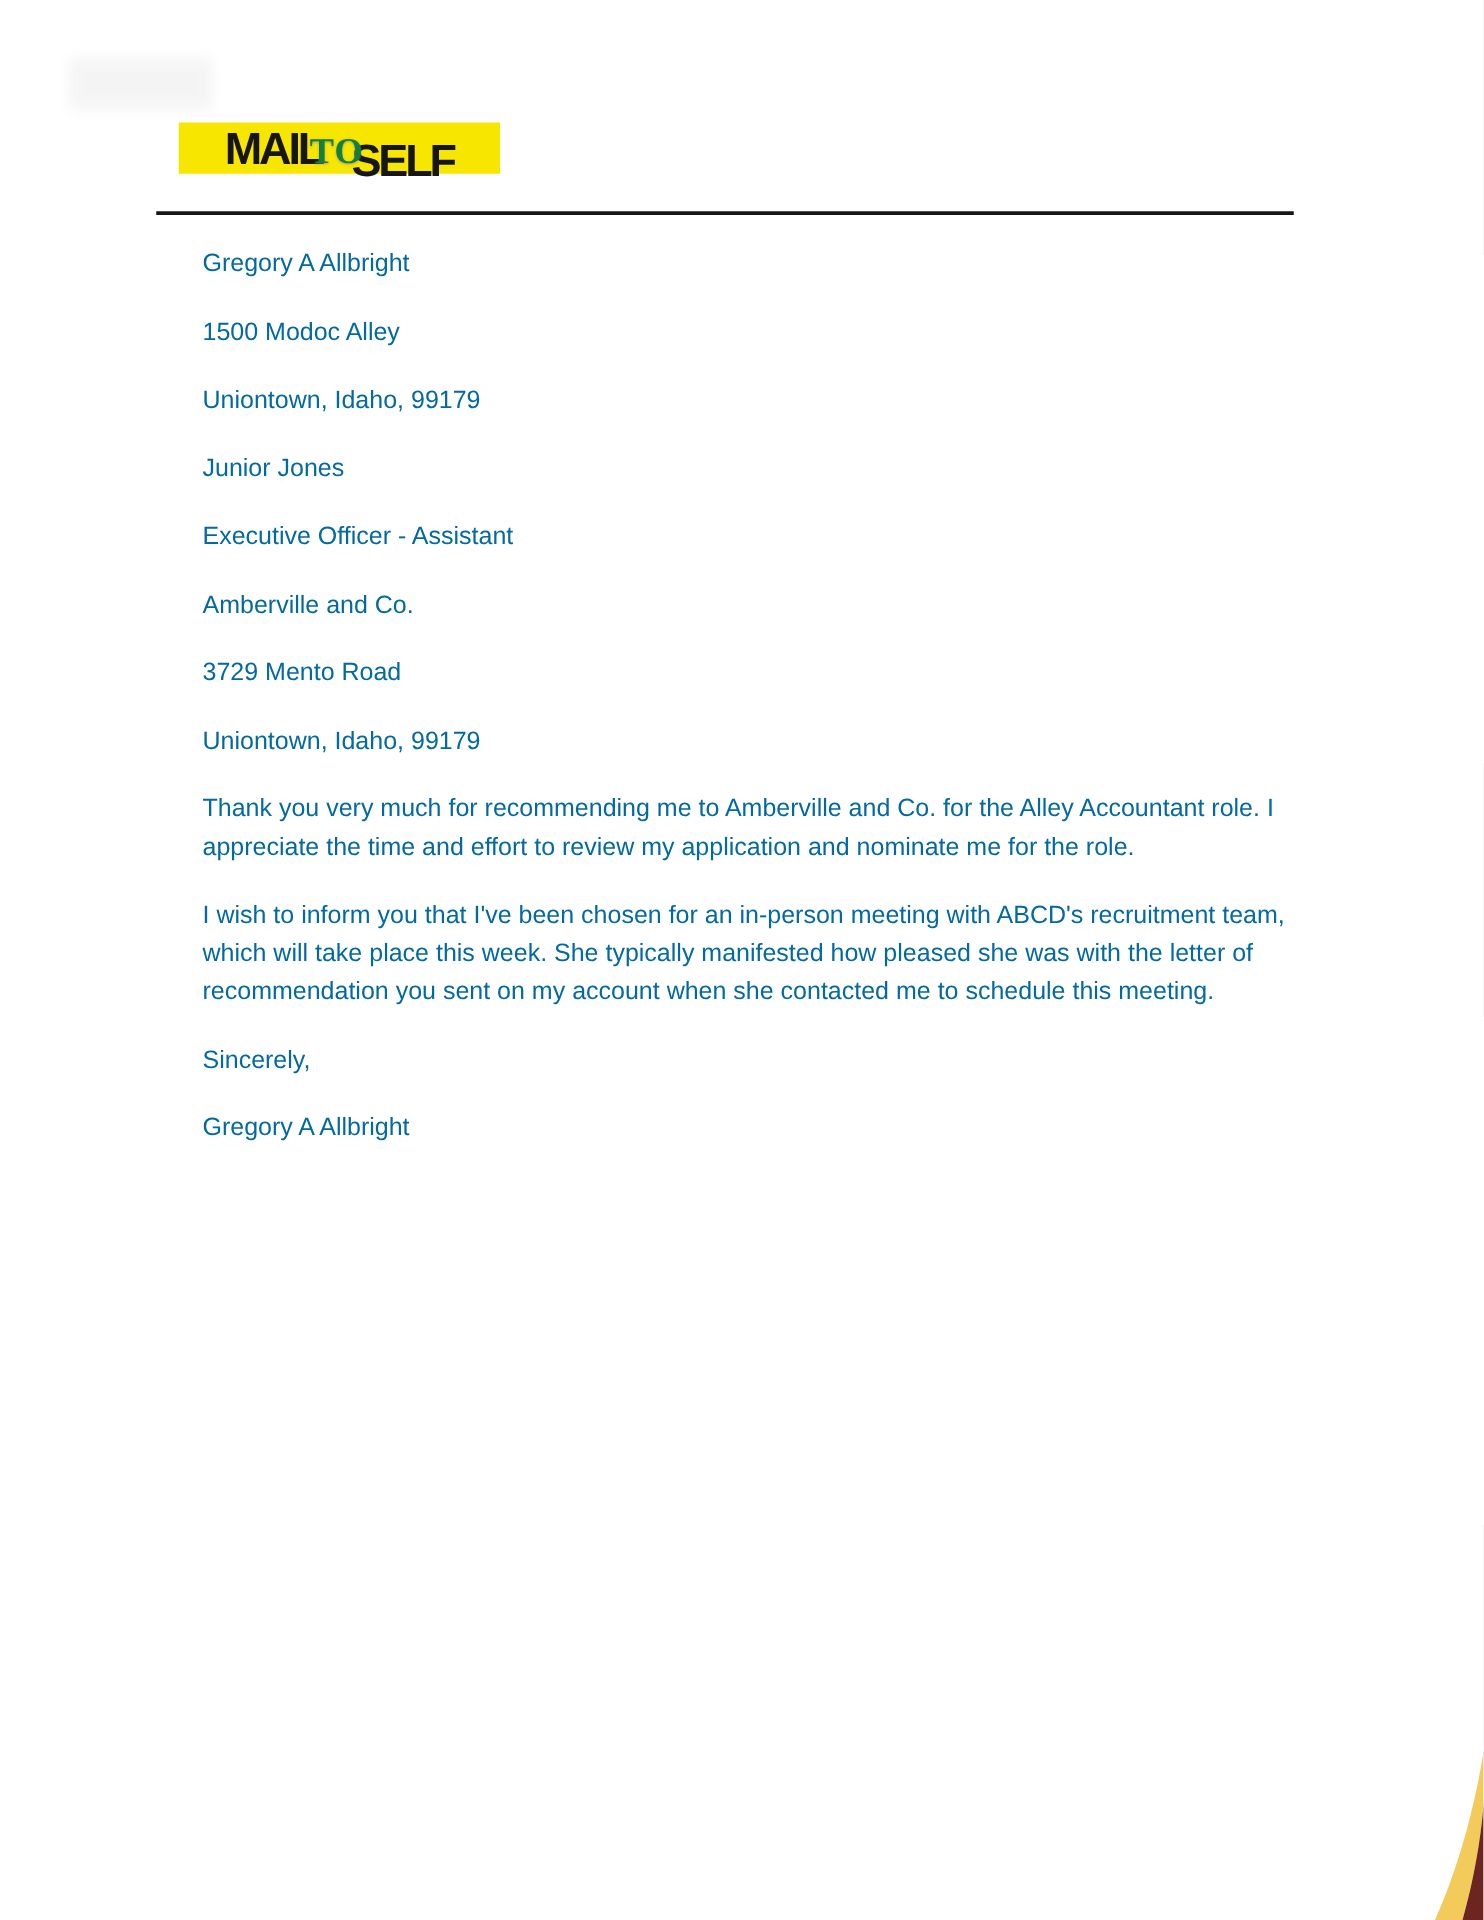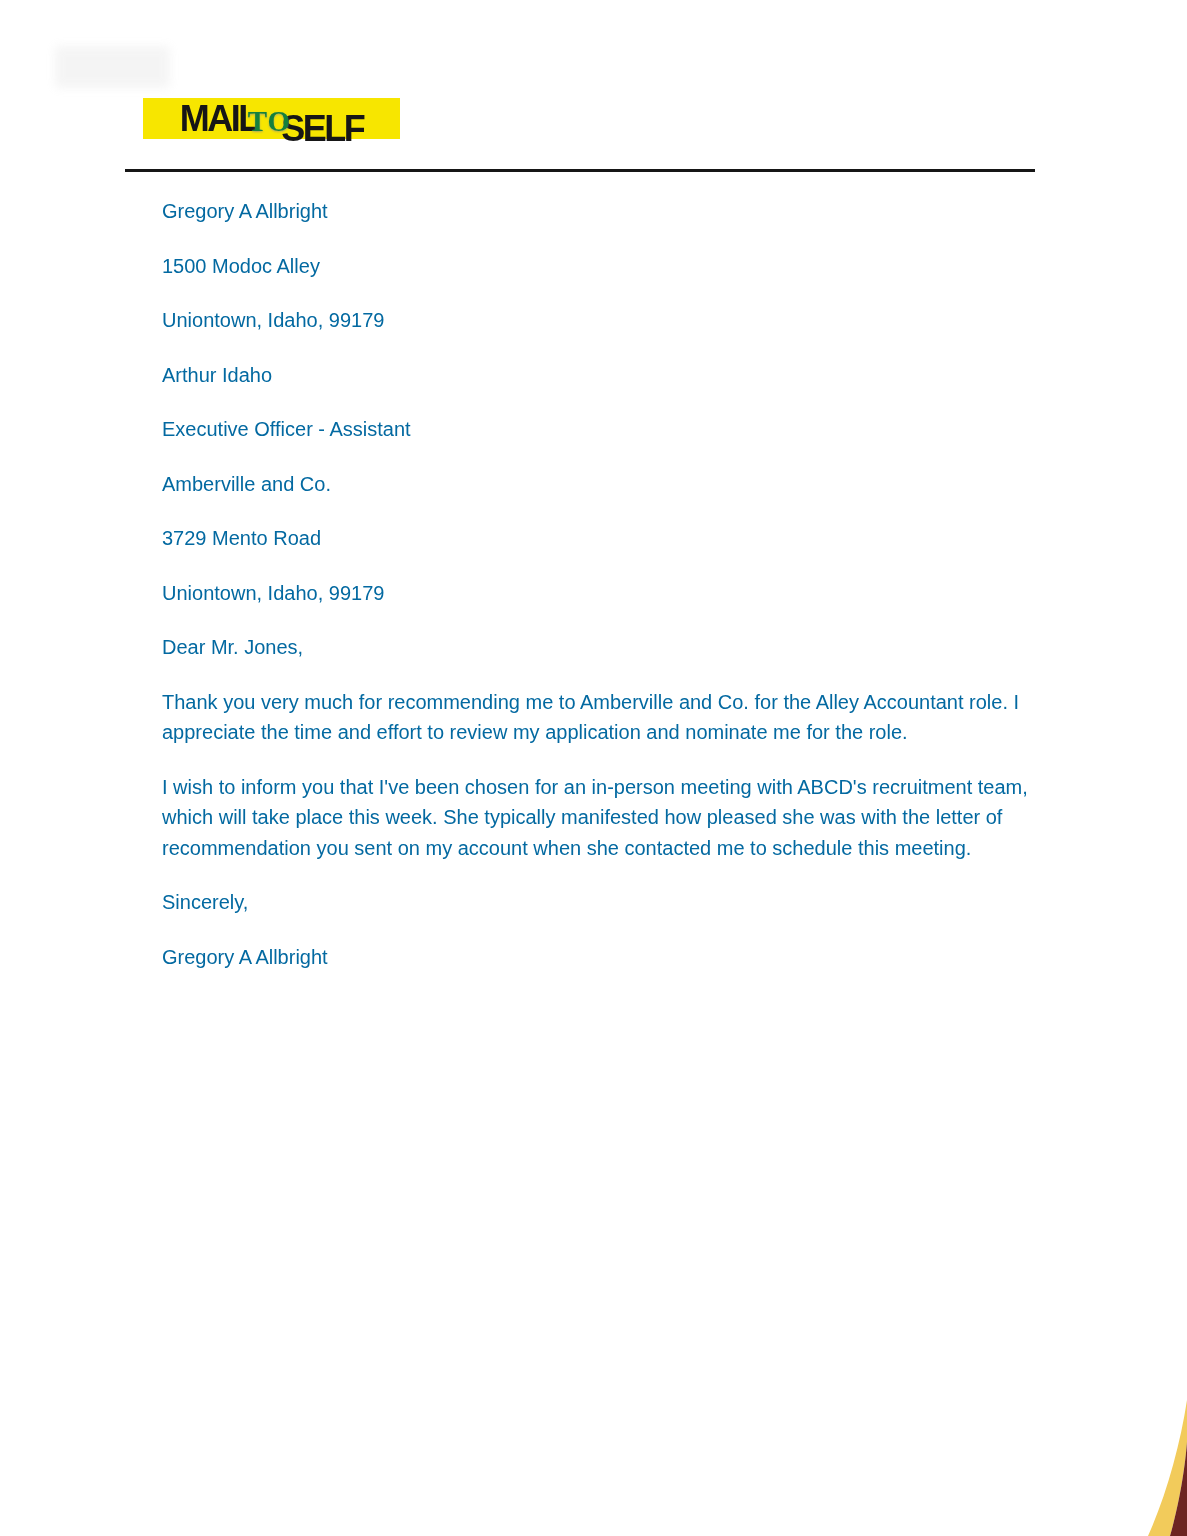--- a/index.html
+++ b/index.html
@@ -60,26 +60,25 @@
       <span class="logo-to" style="color: #15803d;">TO</span>
       <span class="logo-word" style="color: rgb(22, 22, 22); margin-top: 20px;">SELF</span>
     </div>
     <div class="rule" style="background-color: rgb(22, 22, 22);"></div>
   </header>
 
   <main class="letter">
     <p>Gregory A Allbright</p>
     <p>1500 Modoc Alley</p>
     <p>Uniontown, Idaho, 99179</p>
-    <p>Arthur Idaho</p>
+    <p>Junior Jones</p>
     <p>Executive Officer - Assistant</p>
     <p>Amberville and Co.</p>
     <p>3729 Mento Road</p>
     <p>Uniontown, Idaho, 99179</p>
-    <p>Dear Mr. Jones,</p>
     <p class="para">Thank you very much for recommending me to Amberville and Co. for the Alley Accountant role. I appreciate the time and effort to review my application and nominate me for the role.</p>
     <p class="para">I wish to inform you that I've been chosen for an in-person meeting with ABCD's recruitment team, which will take place this week. She typically manifested how pleased she was with the letter of recommendation you sent on my account when she contacted me to schedule this meeting.</p>
     <p>Sincerely,</p>
     <p>Gregory A Allbright</p>
   </main>
 
   <svg class="corner" width="47" height="140" viewBox="0 0 47 140" preserveAspectRatio="none">
     <path d="M47 4 C40 50 26 100 8 140 L30 140 C42 98 46 60 47 46 Z" fill="#F2CB5B"></path>
     <path d="M47 46 C46 60 42 98 30 140 L47 140 Z" fill="#6D2522"></path>
   </svg>

